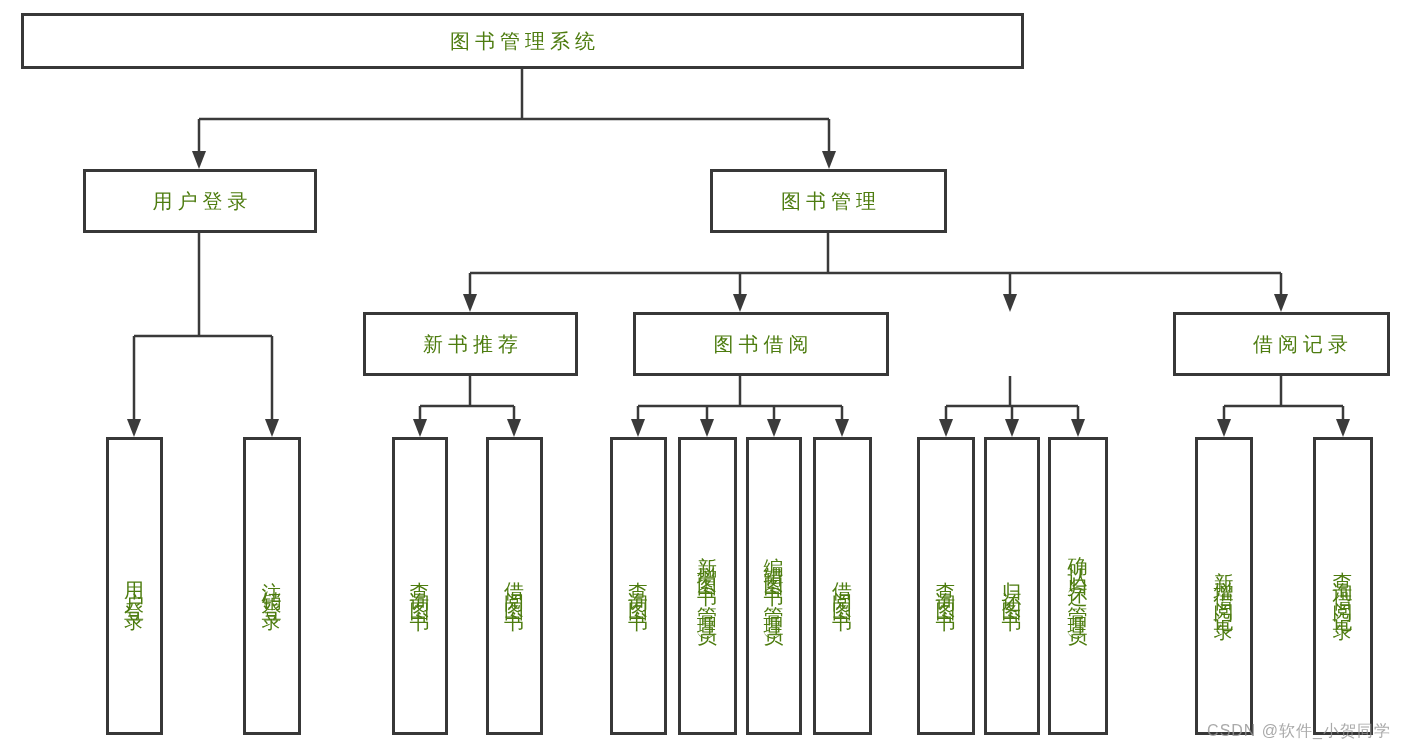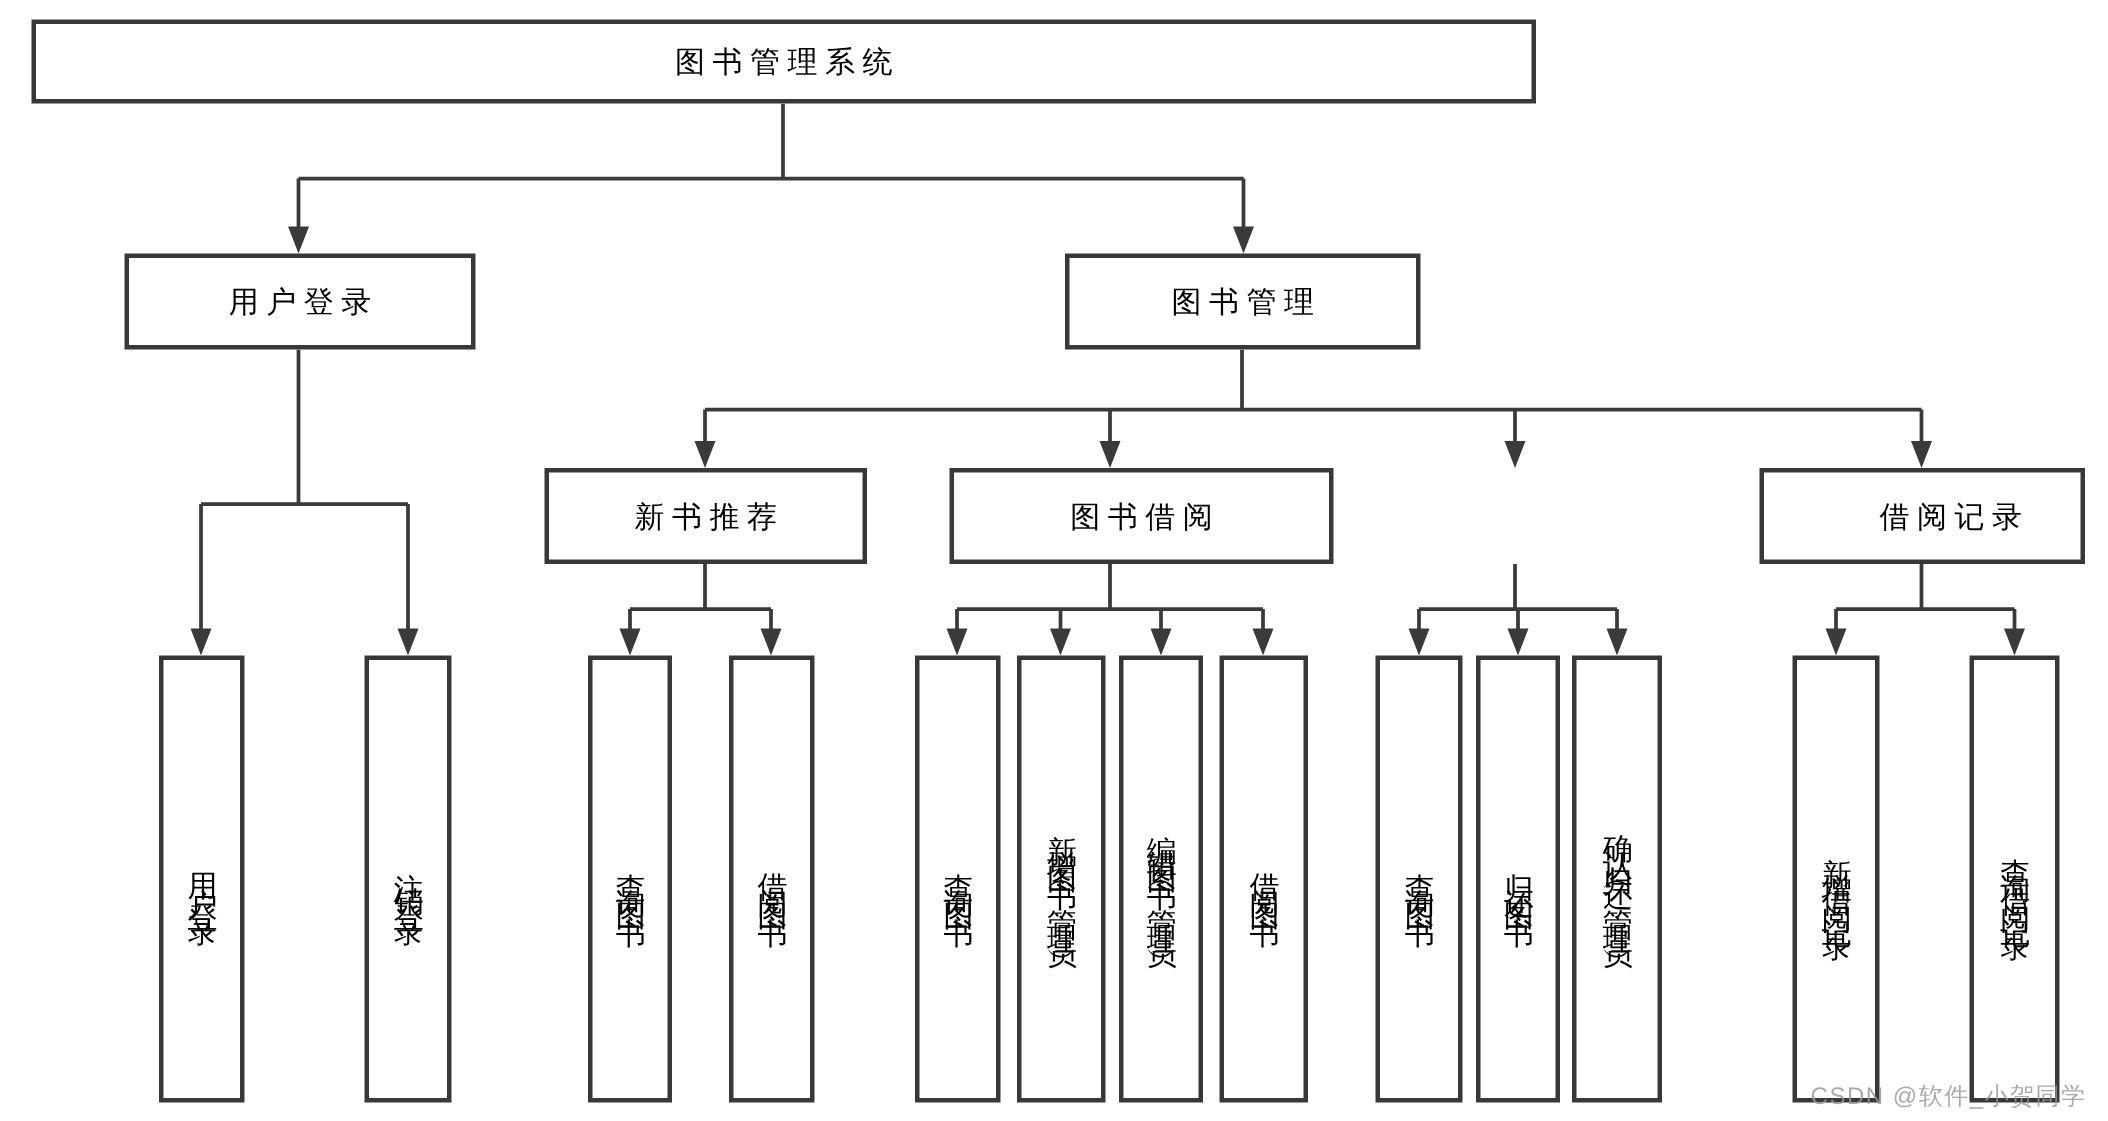--- a/index.html
+++ b/index.html
@@ -23,21 +23,21 @@
   }
   .node {
     position: absolute;
     box-sizing: border-box;
     background: #ffffff;
     border: 3px solid #383838;
     z-index: 1;
     display: flex;
     align-items: center;
     justify-content: center;
-    color: #000000;
+    color: #4d7c0f;
     font-size: 20px;
   }
   .hbox {
     letter-spacing: 5px;
     text-indent: 5px; 
     white-space: nowrap;
   }
   .vbox span {
     writing-mode: vertical-rl;
     text-orientation: mixed;

